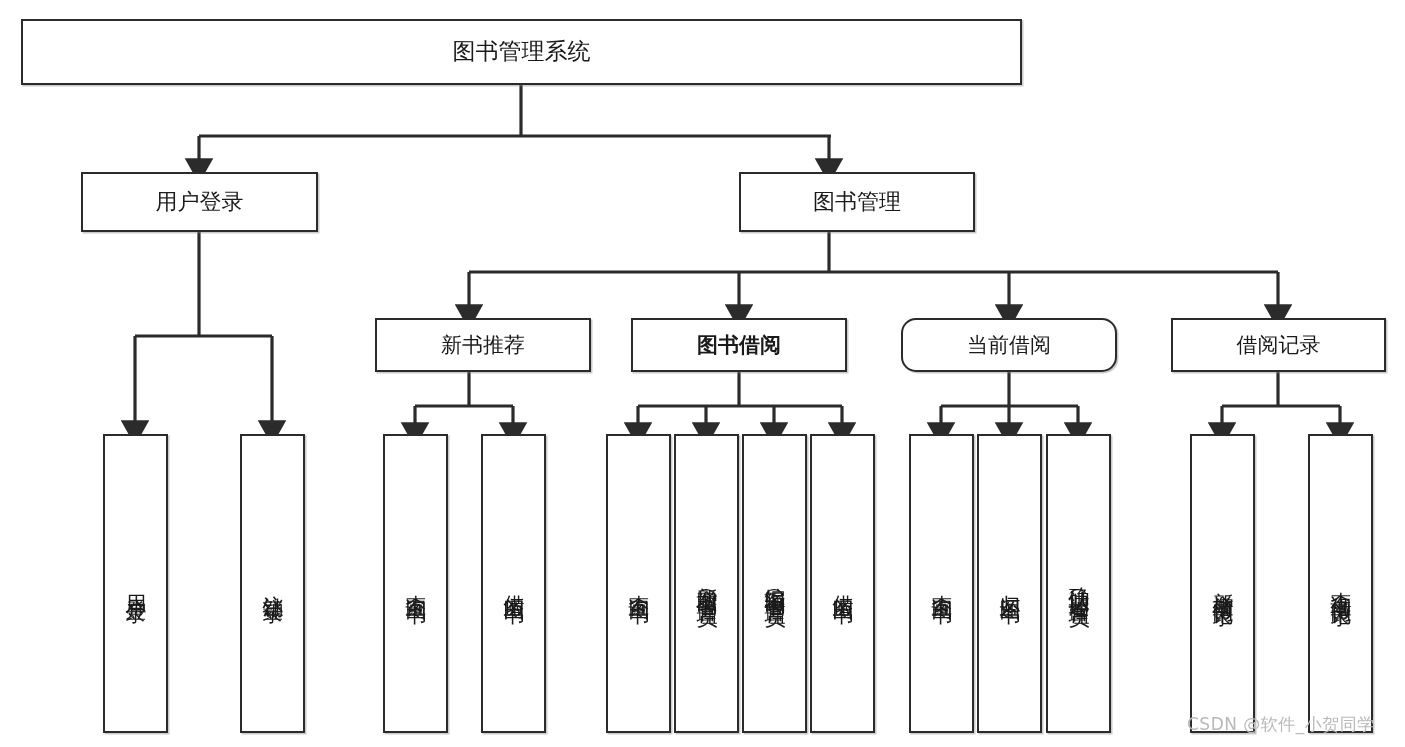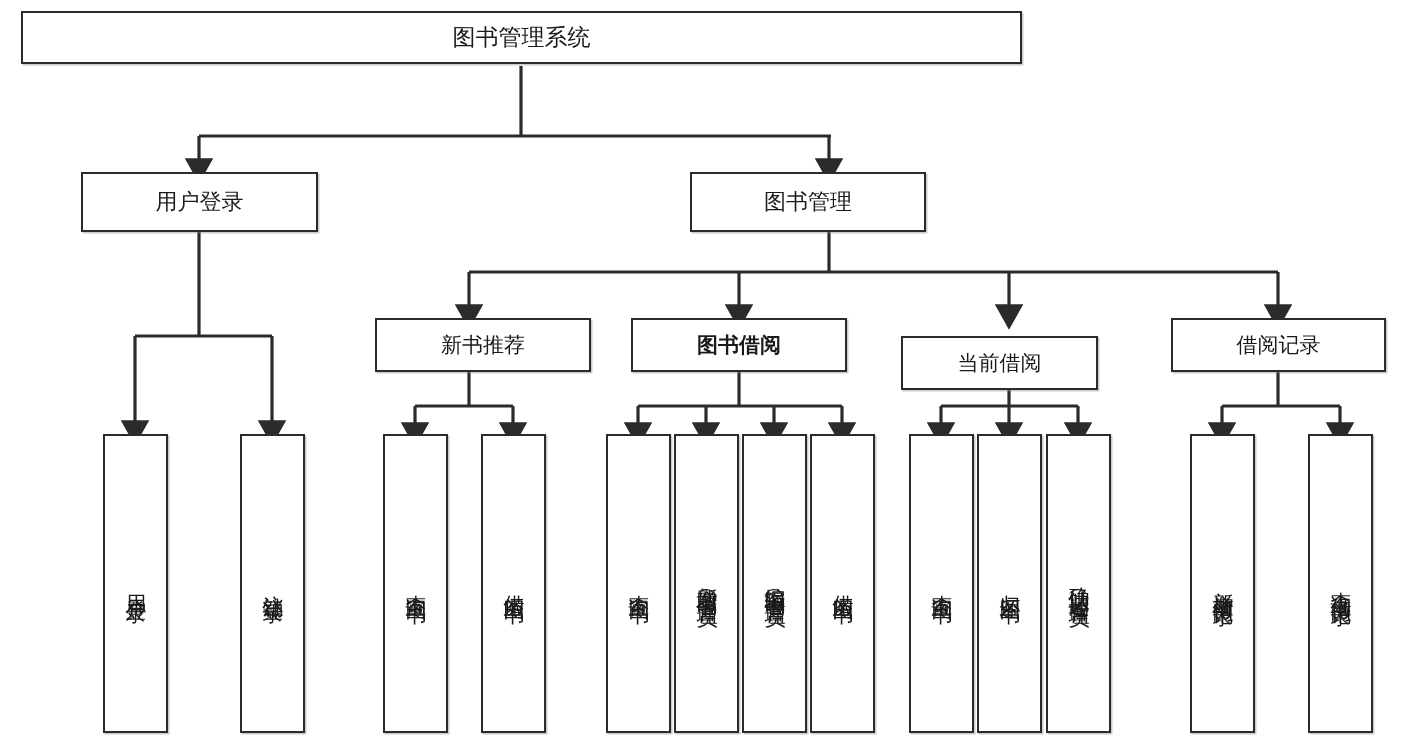--- a/index.html
+++ b/index.html
@@ -125,38 +125,38 @@
       <path d="M1009,406 L1009,426" marker-end="url(#arrowhead)"></path>
       <path d="M1078,406 L1078,426" marker-end="url(#arrowhead)"></path>
 
       <path d="M1278,371 L1278,406"></path>
       <path d="M1222,406 L1340,406"></path>
       <path d="M1222,406 L1222,426" marker-end="url(#arrowhead)"></path>
       <path d="M1340,406 L1340,426" marker-end="url(#arrowhead)"></path>
     </g>
   </svg>
 
-  <div class="node node-root" style="left:21px; top:11px; width:1001px; height:53px;">
+  <div class="node node-root" style="left:21px; top:19px; width:1001px; height:66px;">
     <span class="label">图书管理系统</span>
   </div>
 
   <div class="node node-l1" style="left:81px; top:172px; width:237px; height:60px;">
     <span class="label">用户登录</span>
   </div>
-  <div class="node node-l1" style="left:690px; top:172px; width:236px; height:60px;">
+  <div class="node node-l1" style="left:739px; top:172px; width:236px; height:60px;">
     <span class="label">图书管理</span>
   </div>
 
   <div class="node node-l2" style="left:375px; top:318px; width:216px; height:54px;">
     <span class="label">新书推荐</span>
   </div>
   <div class="node node-l2" style="left:631px; top:318px; width:216px; height:54px;font-weight:bold;">
     <span class="label">图书借阅</span>
   </div>
-  <div class="node node-l2" style="left:901px; top:336px; width:197px; height:54px;">
+  <div class="node node-l2" style="left:901px; top:318px; width:216px; height:54px;border-radius:15px;">
     <span class="label">当前借阅</span>
   </div>
   <div class="node node-l2" style="left:1171px; top:318px; width:215px; height:54px;">
     <span class="label">借阅记录</span>
   </div>
 
   <div class="node node-leaf" style="left:103px; top:434px; width:65px; height:299px;">
     <span class="label">用户登录</span>
   </div>
   <div class="node node-leaf" style="left:240px; top:434px; width:65px; height:299px;">
@@ -193,14 +193,15 @@
     <span class="label">确认归还（管理员）</span>
   </div>
 
   <div class="node node-leaf" style="left:1190px; top:434px; width:65px; height:299px;">
     <span class="label">新增借阅记录</span>
   </div>
   <div class="node node-leaf" style="left:1308px; top:434px; width:65px; height:299px;">
     <span class="label">查询借阅记录</span>
   </div>
 
+  <div id="watermark">CSDN @软件_小贺同学</div>
 
 </div>
 
 </body></html>

